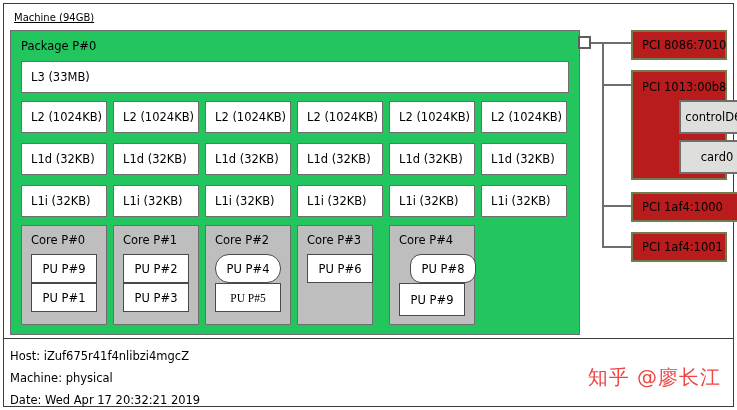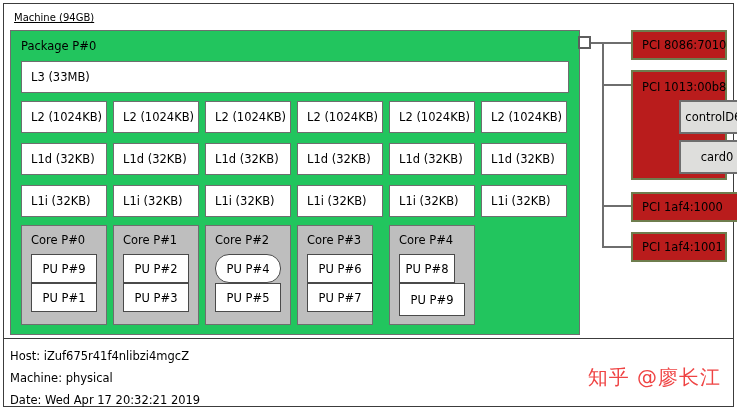--- a/index.html
+++ b/index.html
@@ -298,38 +298,35 @@
       <div class="pu-box" style="left:9px; top:57px; width:66px; height:29px;">
           <span class="lbl">PU P#3</span>
         </div>
     </div>
 
     <div class="core-box" style="left:194px; top:194px; width:86px; height:100px;">
       <div class="core-title">Core P#2</div>
       <div class="pu-box" style="left:9px; top:28px; width:66px; height:29px;border-radius:14px;">
           <span class="lbl">PU P#4</span>
         </div>
-      <div class="pu-box" style="left:9px; top:57px; width:66px; height:29px;">
+      <div class="pu-box" style="left:9px; top:57px; width:66px; height:29px;font-family:Liberation Serif, serif;">
           <span class="lbl">PU P#5</span>
         </div>
     </div>
 
     <div class="core-box" style="left:286px; top:194px; width:76px; height:100px;">
       <div class="core-title">Core P#3</div>
       <div class="pu-box" style="left:9px; top:28px; width:66px; height:29px;">
           <span class="lbl">PU P#6</span>
         </div>
-      <div class="pu-box" style="left:9px; top:57px; width:66px; height:29px;">
-          <span class="lbl">PU P#7</span>
-        </div>
     </div>
 
     <div class="core-box" style="left:378px; top:194px; width:86px; height:100px;">
       <div class="core-title">Core P#4</div>
-      <div class="pu-box" style="left:9px; top:28px; width:56px; height:29px;">
+      <div class="pu-box" style="left:20px; top:28px; width:66px; height:29px;border-radius:11px;">
           <span class="lbl">PU P#8</span>
         </div>
       <div class="pu-box" style="left:9px; top:57px; width:66px; height:33px;">
           <span class="lbl">PU P#9</span>
         </div>
     </div>
 
   </div>
 
   <div class="hostbridge-square"></div>

